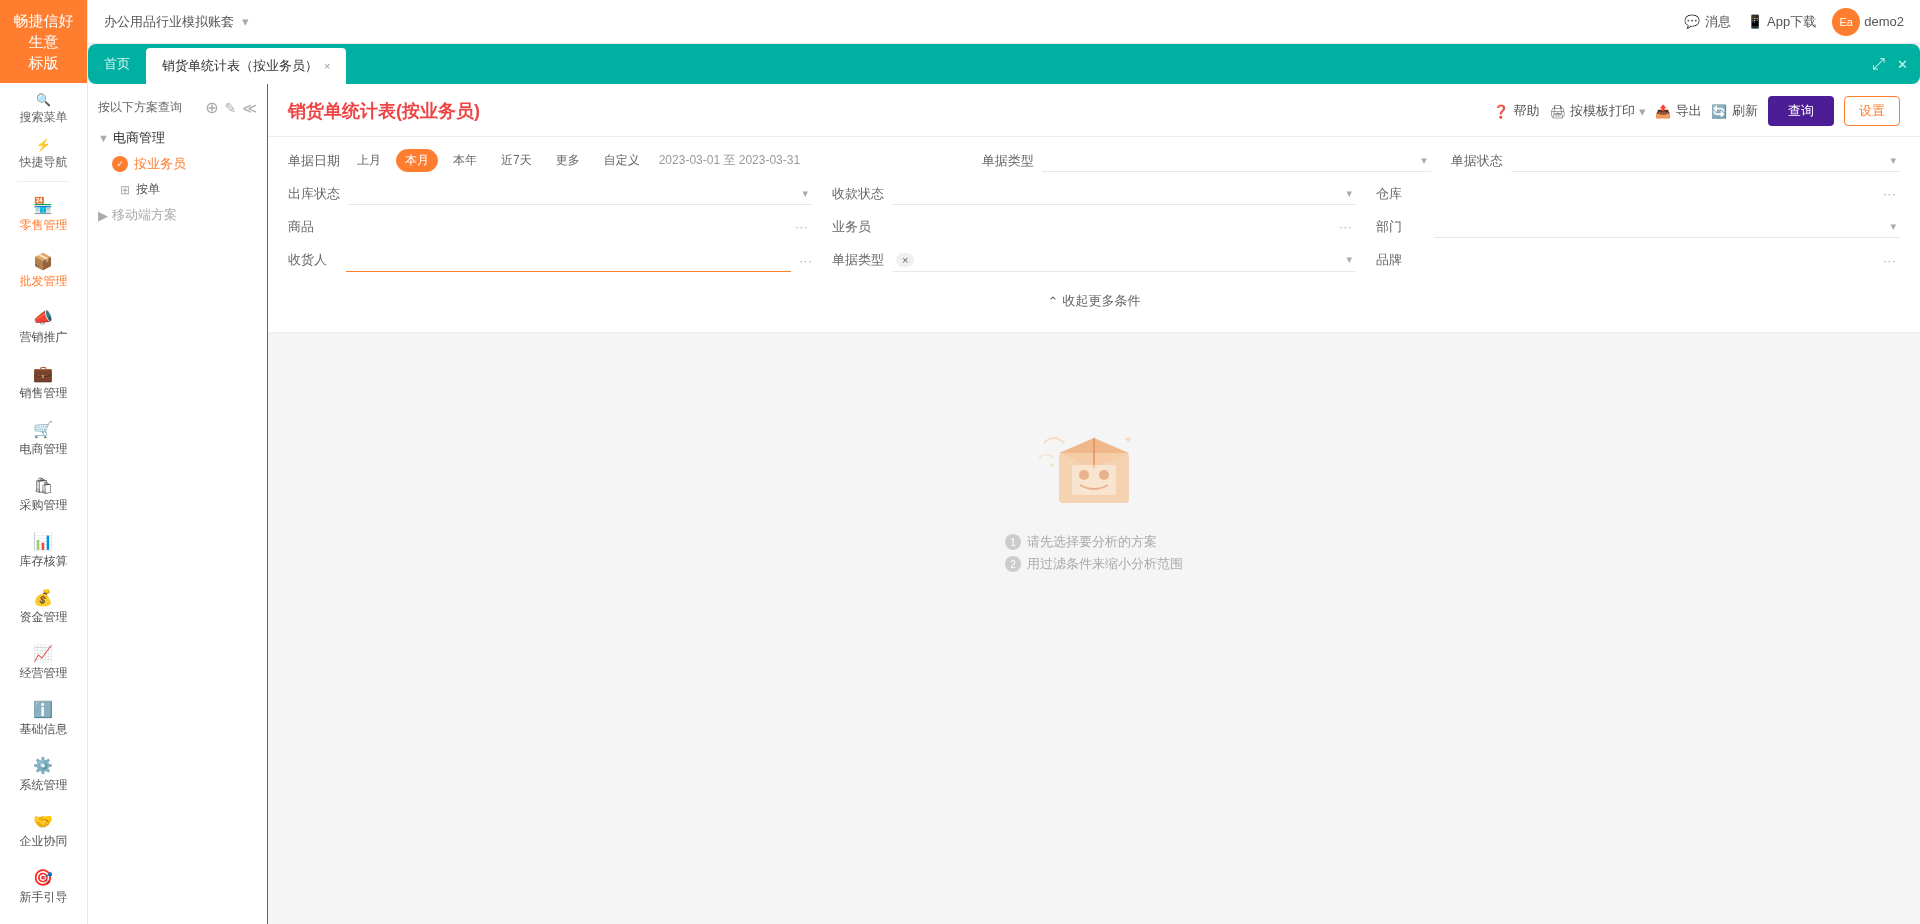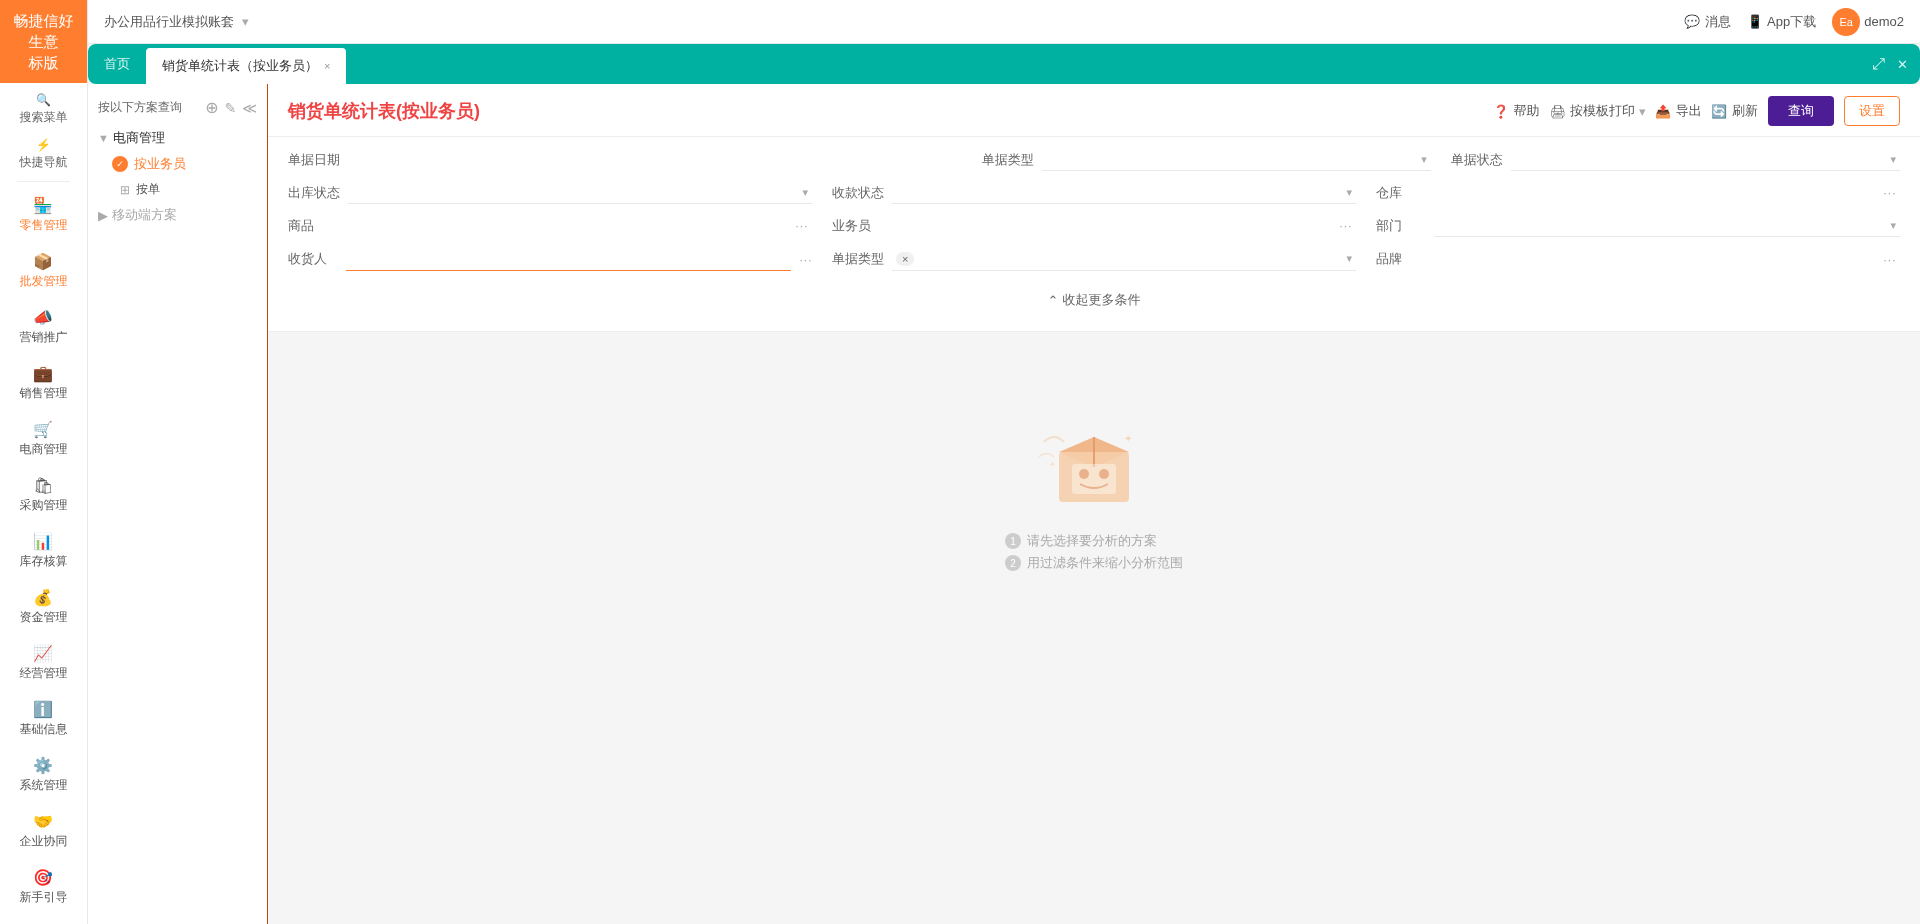--- a/index.html
+++ b/index.html
@@ -259,20 +259,29 @@
           <button class="btn-query">查询</button>
           <button class="btn-settings">设置</button>
         </div>
       </div>
 
       <div class="filter-area">
 
         <div class="filter-row">
           <div class="filter-item" style="flex:1.5;">
             <span class="filter-label">单据日期</span>
+            <div class="date-group">
+              <span class="date-btn">上月</span>
+              <span class="date-btn active">本月</span>
+              <span class="date-btn">本年</span>
+              <span class="date-btn">近7天</span>
+              <span class="date-btn">更多</span>
+              <span class="date-btn">自定义</span>
+              <span class="date-range">2023-03-01 至 2023-03-31</span>
+            </div>
           </div>
           <div class="filter-item">
             <span class="filter-label">单据类型</span>
             <div class="filter-select">
               <span></span>
               <span class="filter-dropdown-arrow">▾</span>
             </div>
           </div>
           <div class="filter-item">
             <span class="filter-label">单据状态</span>

